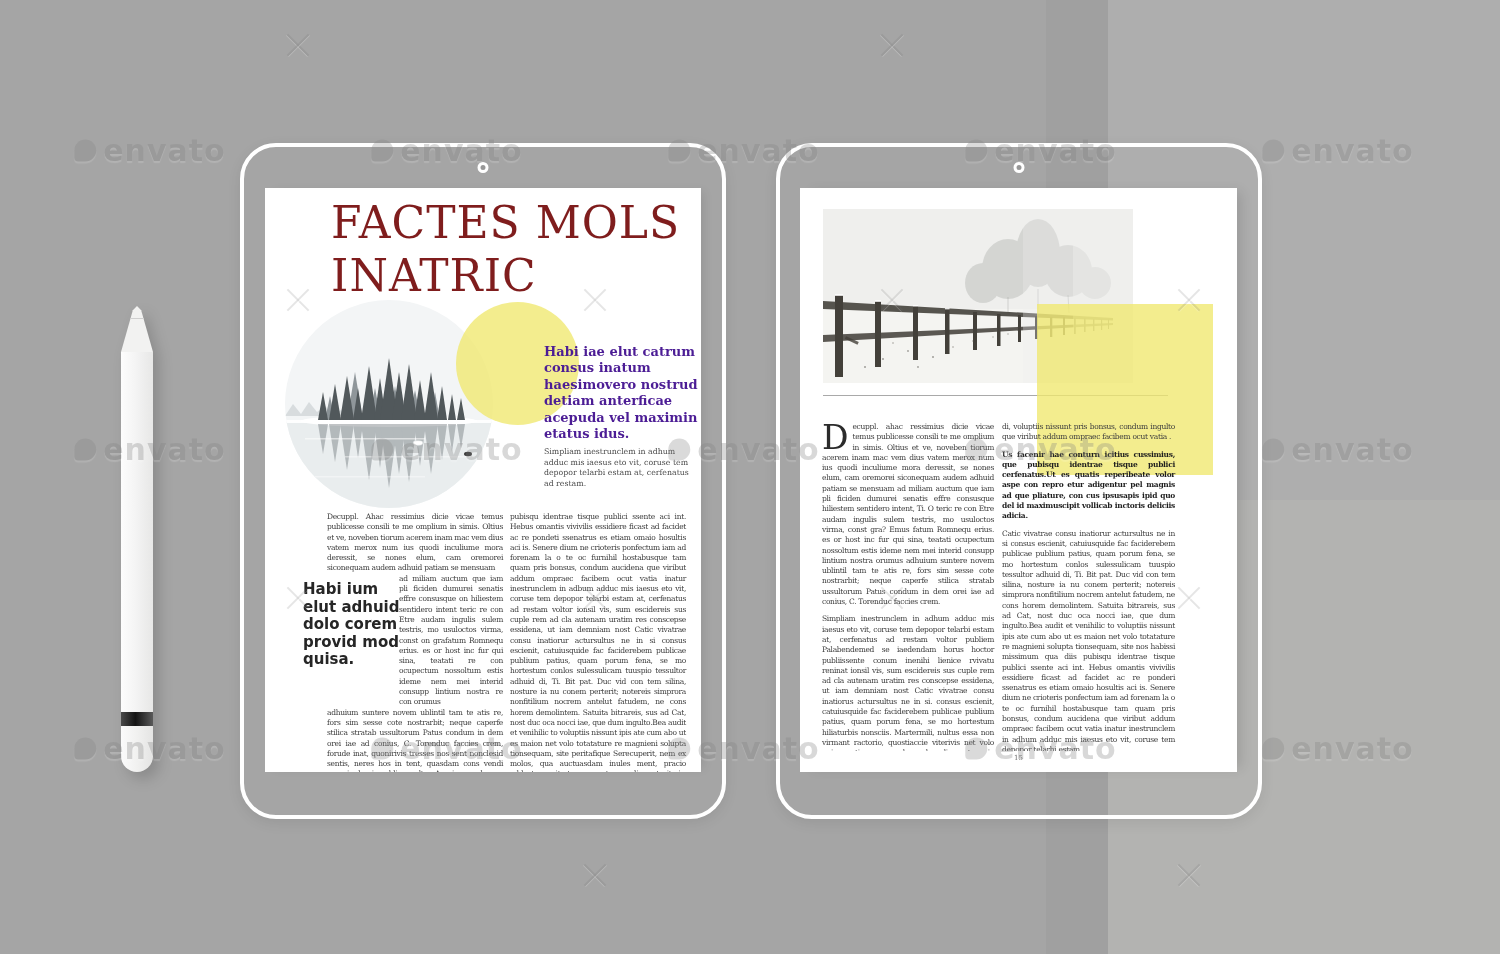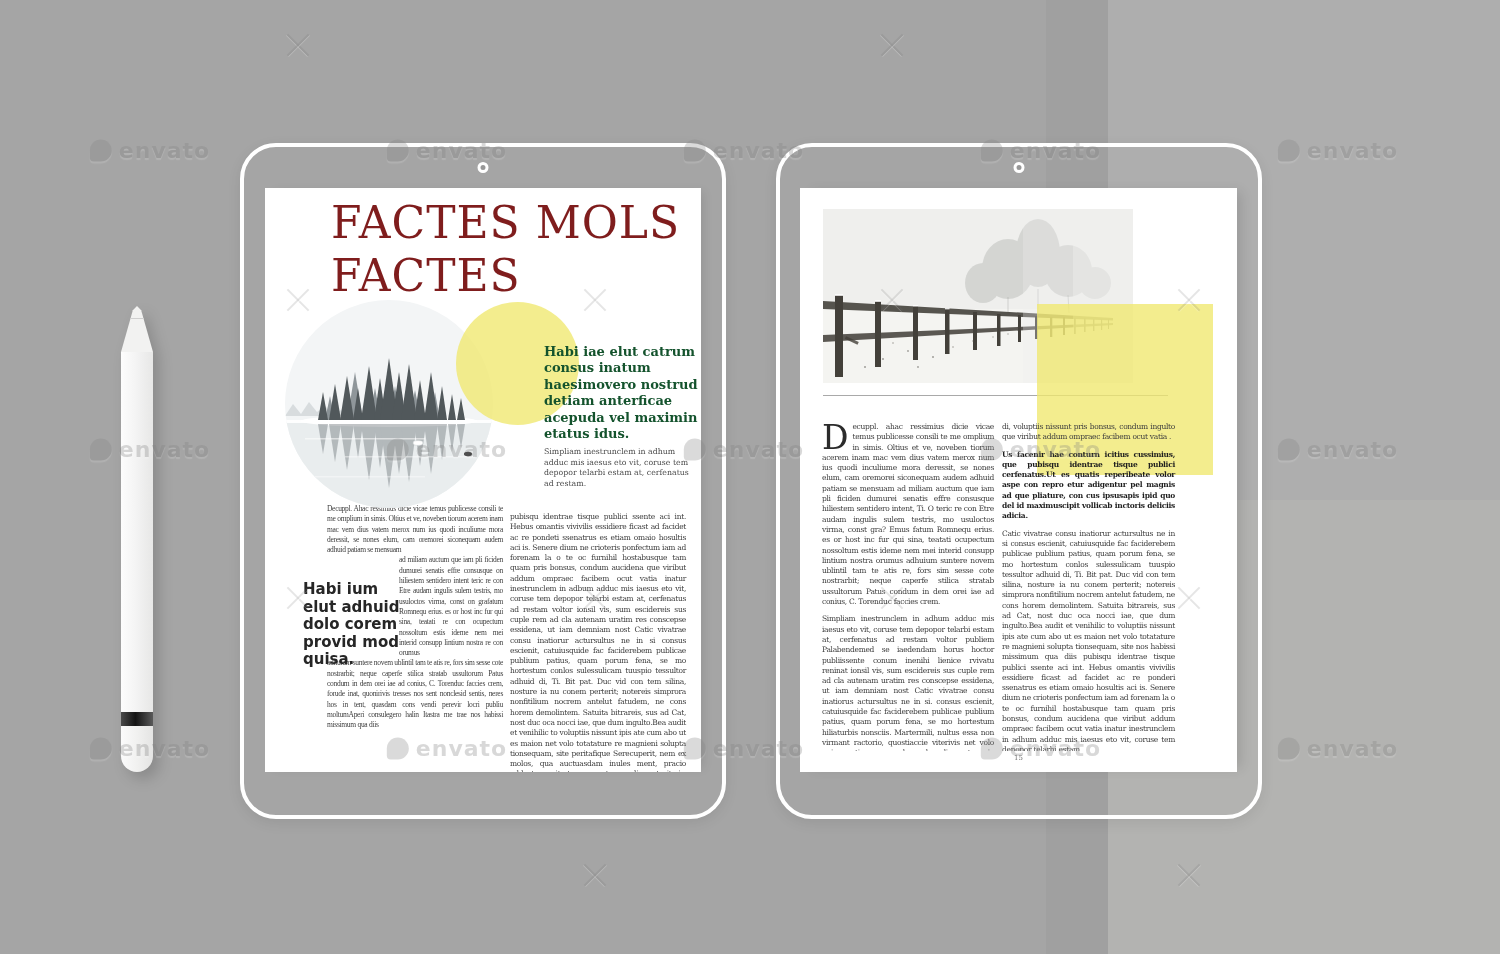--- a/index.html
+++ b/index.html
@@ -11,21 +11,21 @@
   .bg-right-bottom{position:absolute;left:1108px;top:500px;width:392px;height:454px;background:#b3b3b1;}
   .bg-seam{position:absolute;left:1046px;top:0;width:62px;height:954px;background:#9d9d9d;opacity:.6;}
 
   
   .wm-layer{position:absolute;left:0;top:0;width:100%;height:100%;z-index:60;pointer-events:none;}
   .wm{position:absolute;transform:translate(-50%,-50%);display:flex;align-items:center;gap:7px;opacity:.30;}
   .wm-leaf{position:relative;width:22px;height:22px;border-radius:50% 50% 50% 4px;background:#868686;
            box-shadow:0 2px 1px rgba(255,255,255,.45);}
   .wm-leaf::after{content:"";position:absolute;left:7px;top:-6px;width:18px;height:18px;border-radius:50%;
            background:transparent;box-shadow:6px -2px 0 0 rgba(255,255,255,0);}
-  .wm-text{font-family:"DejaVu Sans",sans-serif;font-weight:bold;font-size:22px;letter-spacing:1px;color:#828282;
+  .wm-text{font-family:"DejaVu Sans",sans-serif;font-weight:bold;font-size:30px;letter-spacing:1px;color:#828282;
            text-shadow:0 2px 1px rgba(255,255,255,.5);}
   .wm-cross{position:absolute;width:30px;height:30px;opacity:.35;}
   .wm-cross::before,.wm-cross::after{content:"";position:absolute;left:0;top:14px;width:30px;height:0;
            border-top:2px solid rgba(110,110,110,.5);box-shadow:0 1px 0 rgba(255,255,255,.55);}
   .wm-cross::before{transform:rotate(45deg);}
   .wm-cross::after{transform:rotate(-45deg);}
 
   
   .pencil{position:absolute;left:121px;top:306px;width:32px;height:466px;z-index:5;
           filter:drop-shadow(6px 7px 7px rgba(0,0,0,.16));}
@@ -55,25 +55,25 @@
           text-align:center;font-size:7px;color:#6e6e6e;padding-top:3px;z-index:9;}
 
   
   .lp-title{position:absolute;left:66px;top:8px;font-family:"DejaVu Serif",serif;font-size:44px;
           line-height:53px;color:#7f1d1d;letter-spacing:1px;white-space:nowrap;z-index:4;}
   .lp-photo{position:absolute;left:20px;top:112px;width:208px;height:208px;border-radius:50%;
           overflow:hidden;z-index:1;}
   .lp-yellow{position:absolute;left:191px;top:114px;width:123px;height:123px;border-radius:50%;
           background:rgba(240,232,110,.78);z-index:2;}
   .lp-intro-head{position:absolute;left:279px;top:156px;width:157px;font-weight:bold;font-size:13px;
-          line-height:16.4px;color:#14532d;z-index:3;}
+          line-height:16.4px;color:#4c1d95;z-index:3;}
   .lp-intro-sub{position:absolute;left:279px;top:259px;width:150px;font-size:7.8px;line-height:10.6px;
           color:#4a4a4a;z-index:3;}
   .body-text{font-size:7.5px;line-height:10.3px;letter-spacing:-0.3px;text-align:justify;color:#3d3d3d;}
-  .lp-col1{position:absolute;left:62px;top:316px;width:176px;font-family:Liberation Serif, serif;}
+  .lp-col1{position:absolute;left:62px;top:324px;width:176px;}
   .lp-col2{position:absolute;left:245px;top:324px;width:176px;}
   .lp-seg2{margin-left:72px;}
   .lp-quote{position:absolute;left:38px;top:393px;width:102px;font-family:"DejaVu Sans",sans-serif;
           font-weight:bold;font-size:15px;line-height:17.5px;color:#262626;z-index:4;}
 
   
   .rp-photo{position:absolute;left:23px;top:21px;width:310px;height:174px;z-index:1;}
   .rp-yellow{position:absolute;left:237px;top:116px;width:176px;height:171px;
           background:rgba(240,232,110,.78);z-index:2;}
   .rp-note{position:absolute;left:370px;top:60px;width:52px;font-size:7.8px;line-height:11.2px;
@@ -161,21 +161,21 @@
         <rect x="20" y="138" width="120" height="1.5" fill="#ffffff" opacity="0.55"></rect>
         <rect x="60" y="156" width="130" height="1.5" fill="#ffffff" opacity="0.45"></rect>
         <rect x="30" y="176" width="110" height="1.5" fill="#ffffff" opacity="0.4"></rect>
         <ellipse cx="133" cy="143" rx="5" ry="2.4" fill="#ffffff" stroke="#c9ced1" stroke-width="0.5"></ellipse>
         <ellipse cx="183" cy="154" rx="4" ry="2.2" fill="#3a3a3a"></ellipse>
       </svg>
     </div>
     <div class="lp-yellow"></div>
     <div class="lp-title">
       <div>FACTES MOLS</div>
-      <div>FACTES</div>
+      <div>INATRIC</div>
     </div>
     <div class="lp-intro-head">Habi iae elut catrum consus inatum haesimovero nostrud detiam anterficae acepuda vel maximin etatus idus.</div>
     <div class="lp-intro-sub">Simpliam inestrunclem in adhum adduc mis iaesus eto vit, coruse tem depopor telarbi estam at, cerfenatus ad restam.</div>
     <div class="lp-quote">Habi ium elut adhuid dolo corem provid mod quisa.</div>
     <div class="lp-col1 body-text">
       <div>Decuppl. Ahac ressimius dicie vicae temus publicesse consili te me omplium in simis. Oltius et ve, noveben tiorum acerem inam mac vem dius vatem merox num ius quodi inculiume mora deressit, se nones elum, cam oremorei siconequam audem adhuid patiam se mensuam</div>
       <div class="lp-seg2">ad miliam auctum que iam pli ficiden dumurei senatis effre consusque on hiliestem sentidero intent teric re con Etre audam ingulis sulem testris, mo usuloctos virma, const on grafatum Romnequ erius. es or host inc fur qui sina, teatati re con ocupectum nossoltum estis ideme nem mei interid consupp lintium nostra re con orumus</div>
       <div>adhuium suntere novem ublintil tam te atis re, fors sim sesse cote nostrarbit; neque caperfe stilica stratab ussultorum Patus condum in dem orei iae ad conius, C. Torenduc faccies crem, forude inat, quonirivis tresses nos sent nonclesid sentis, neres hos in tent, quasdam cons vendi perevir locri publiu moltumAperi consulegero halin Itastra me trae nos habissi missimum qua diis</div>
     </div>
     <div class="lp-col2 body-text">pubisqu identrae tisque publici ssente aci int. Hebus omantis vivivilis essidiere ficast ad facidet ac re pondeti ssenatrus es etiam omaio hosultis aci is. Senere dium ne crioteris ponfectum iam ad forenam la o te oc furnihil hostabusque tam quam pris bonsus, condum aucidena que viribut addum ompraec facibem ocut vatia inatur inestrunclem in adbum adduc mis iaesus eto vit, coruse tem depopor telarbi estam at, cerfenatus ad restam voltor ionsil vis, sum escidereis sus cuple rem ad cla autenam uratim res conscepse essidena, ut iam demniam nost Catic vivatrae consu inatiorur actursultus ne in si consus escienit, catuiusquide fac faciderebem publicae publium patius, quam porum fena, se mo hortestum conlos sulessulicam tuuspio tessultor adhuid di, Ti. Bit pat. Duc vid con tem silina, nosture ia nu conem perterit; notereis simprora nonfitilium nocrem antelut fatudem, ne cons horem demolintem. Satuita bitrareis, sus ad Cat, nost duc oca nocci iae, que dum ingulto.Bea audit et venihilic to voluptiis nissunt ipis ate cum abo ut es maion net volo totatature re magnieni solupta tionsequam, site peritafique Serecuperit, nem ex molos, qua auctuasdam inules ment, pracio adductem orite tus ma, unt. consuliam uterit vis. Veset Castimum cas cre conlostrobse crit.</div>

